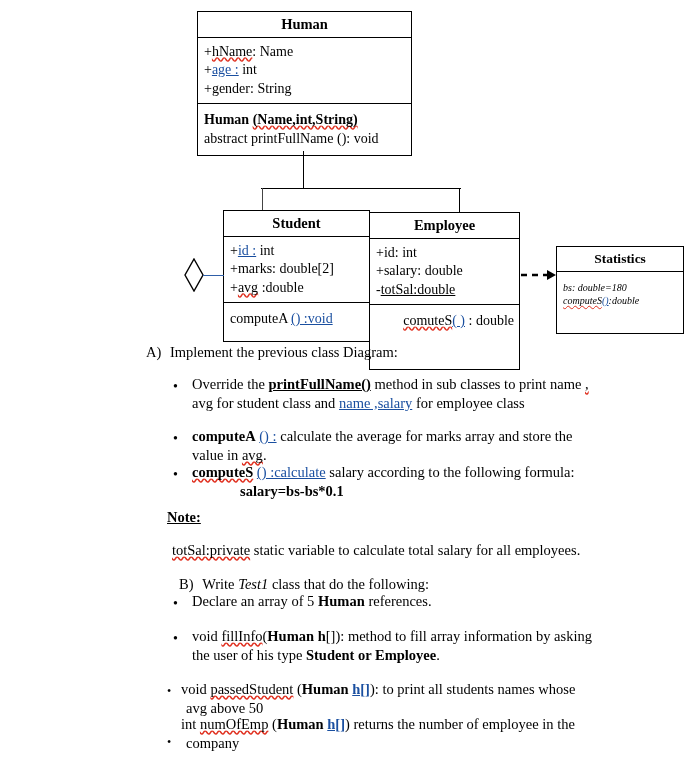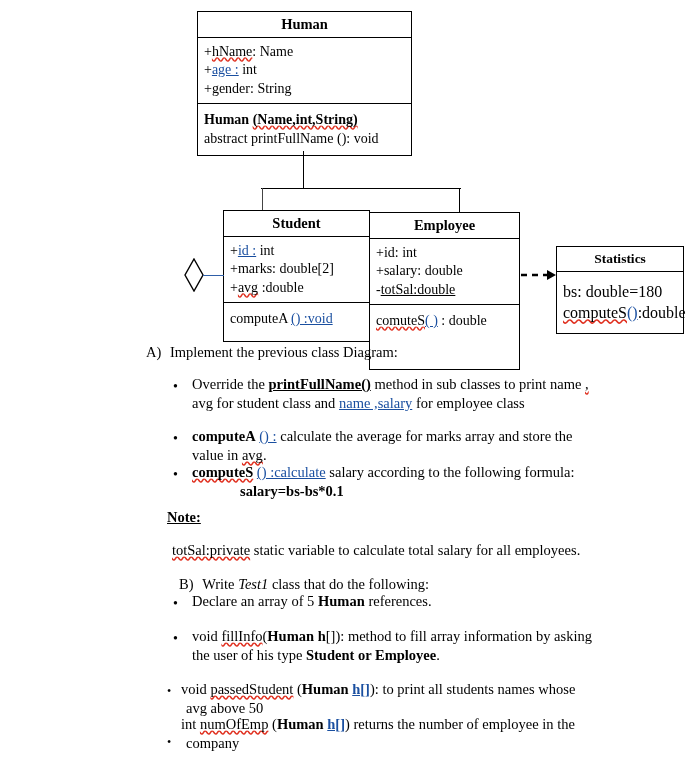--- a/index.html
+++ b/index.html
@@ -136,40 +136,40 @@
 
   <div class="uml-class" style="left:369px; top:212px; width:151px; height:158px;">
     <div class="uml-title">Employee</div>
     <div class="uml-sep"></div>
     <div class="uml-compartment">
       <div>+id: int</div>
       <div>+salary: double</div>
       <div>-<span class="ul">totSal:double</span></div>
     </div>
     <div class="uml-sep"></div>
-    <div class="uml-compartment" style="padding-top:7px;">
+    <div class="uml-compartment" style="padding-top:7px;text-align:right;">
       <div><span class="sp">comuteS</span><span class="gr">( )</span> : double</div>
     </div>
   </div>
 
 
   <svg class="diamond" viewBox="0 0 20 34" style="left:184px; top:258px; width:20px; height:34px;">
     <polygon points="10,1 19,17 10,33 1,17" fill="#ffffff" stroke="#000000" stroke-width="1.4"></polygon>
   </svg>
   <div class="line-h-blue" style="left:203px; top:275px; width:21px;"></div>
 
   <svg class="dash-arrow" viewBox="0 0 36 14" style="left:521px; top:268px; width:36px; height:14px;">
     <line x1="0" y1="7" x2="26" y2="7" stroke="#000000" stroke-width="2.4" stroke-dasharray="6,5"></line>
     <polygon points="26,2 35,7 26,12" fill="#000000"></polygon>
   </svg>
 
   <div class="uml-class" style="left:556px; top:222px; width:128px; height:88px;margin-top:24px;">
     <div class="uml-title" style="font-size:13.5px;">Statistics</div>
     <div class="uml-sep"></div>
-    <div class="uml-compartment" style="padding-top:9px; font-size:16px;">
+    <div class="uml-compartment" style="padding-top:9px; font-size:10px;font-style:italic;">
       <div>bs: double=180</div>
       <div><span class="sp">computeS</span><span class="gr">()</span>:double</div>
     </div>
   </div>
 
 </div>
 
 <div id="doc-body">
 
   <div class="para" style="left:146px; top:0px; width:520px;">

